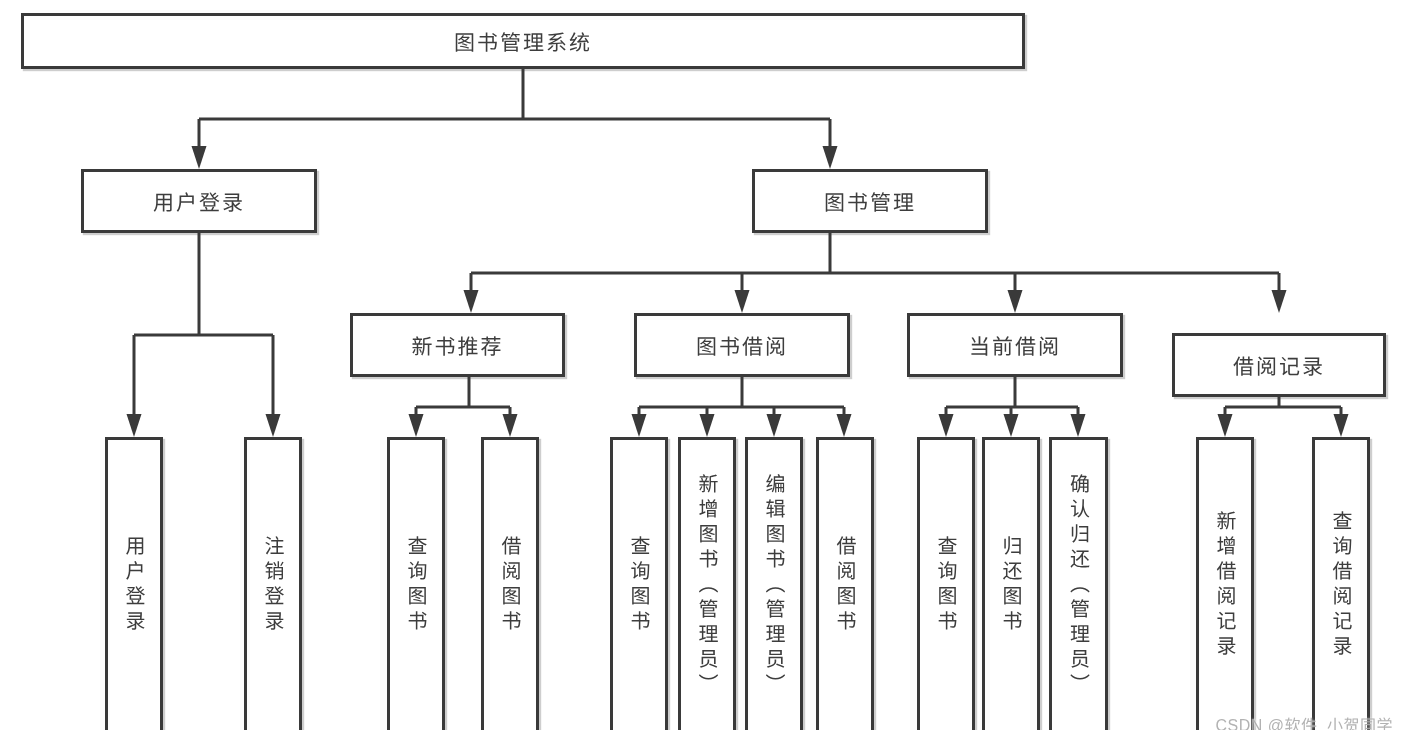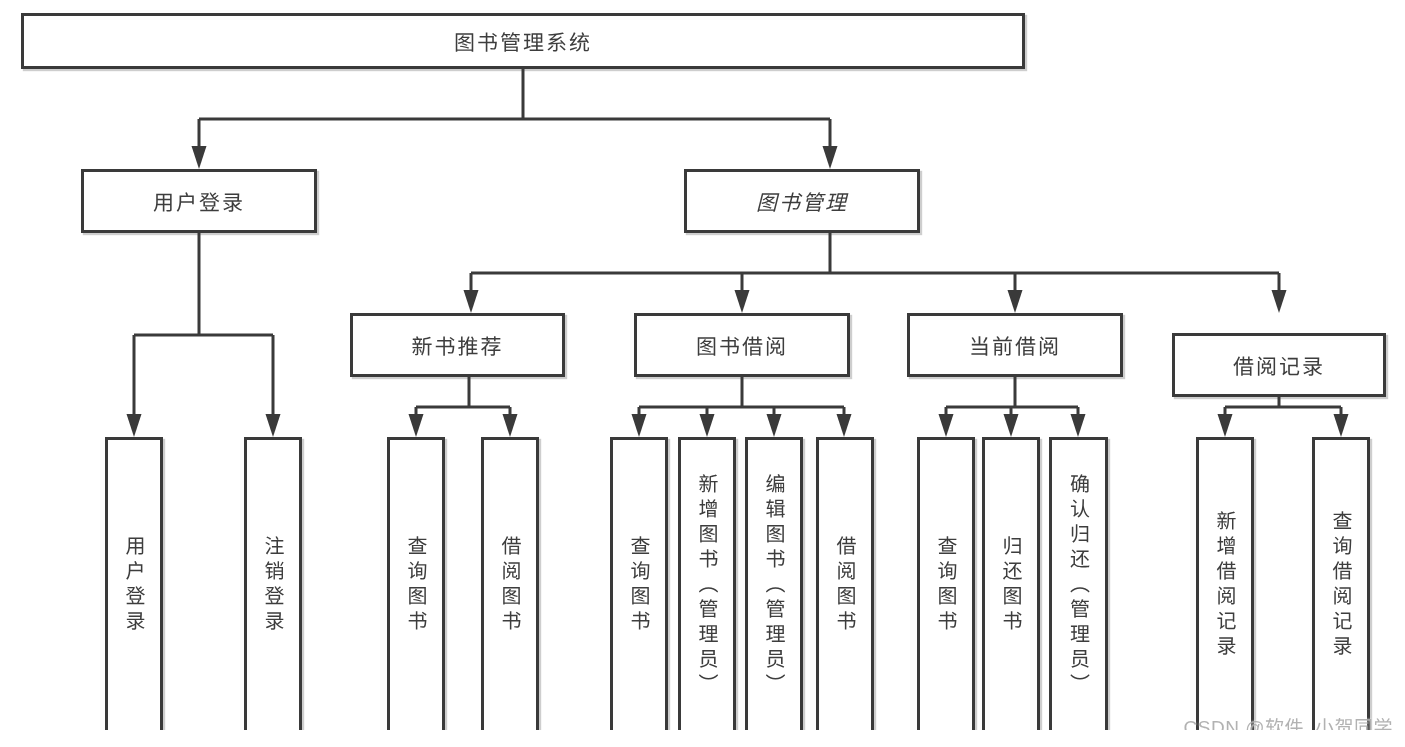--- a/index.html
+++ b/index.html
@@ -34,21 +34,21 @@
     writing-mode: vertical-rl;
     text-orientation: mixed;
     font-size: 20px;
     letter-spacing: 5px;
     line-height: 1;
   }
   .watermark {
     position: absolute;
     right: 12px;
     top: 712px;
-    font-size: 19px;
+    font-size: 16px;
     letter-spacing: 0.5px;
     color: rgba(165,165,165,0.85);
     text-shadow: 0 0 2px rgba(255,255,255,0.9);
     white-space: nowrap;
     z-index: 5;
   }
 </style>
 </head>
 <body>
 
@@ -95,21 +95,21 @@
     <polygon points="1333.5,414 1348.5,414 1341,437"></polygon>
   </svg>
 
   <div class="node" style="left:21px; top:13px; width:1004px; height:56px;">
     <span class="h-label">图书管理系统</span>
   </div>
 
   <div class="node" style="left:81px; top:169px; width:236px; height:64px;">
     <span class="h-label">用户登录</span>
   </div>
-  <div class="node" style="left:684px; top:169px; width:236px; height:64px;font-style:italic;">
+  <div class="node" style="left:752px; top:169px; width:236px; height:64px;">
     <span class="h-label">图书管理</span>
   </div>
 
   <div class="node" style="left:350px; top:313px; width:215px; height:64px;">
     <span class="h-label">新书推荐</span>
   </div>
   <div class="node" style="left:634px; top:313px; width:216px; height:64px;">
     <span class="h-label">图书借阅</span>
   </div>
   <div class="node" style="left:907px; top:313px; width:216px; height:64px;">

